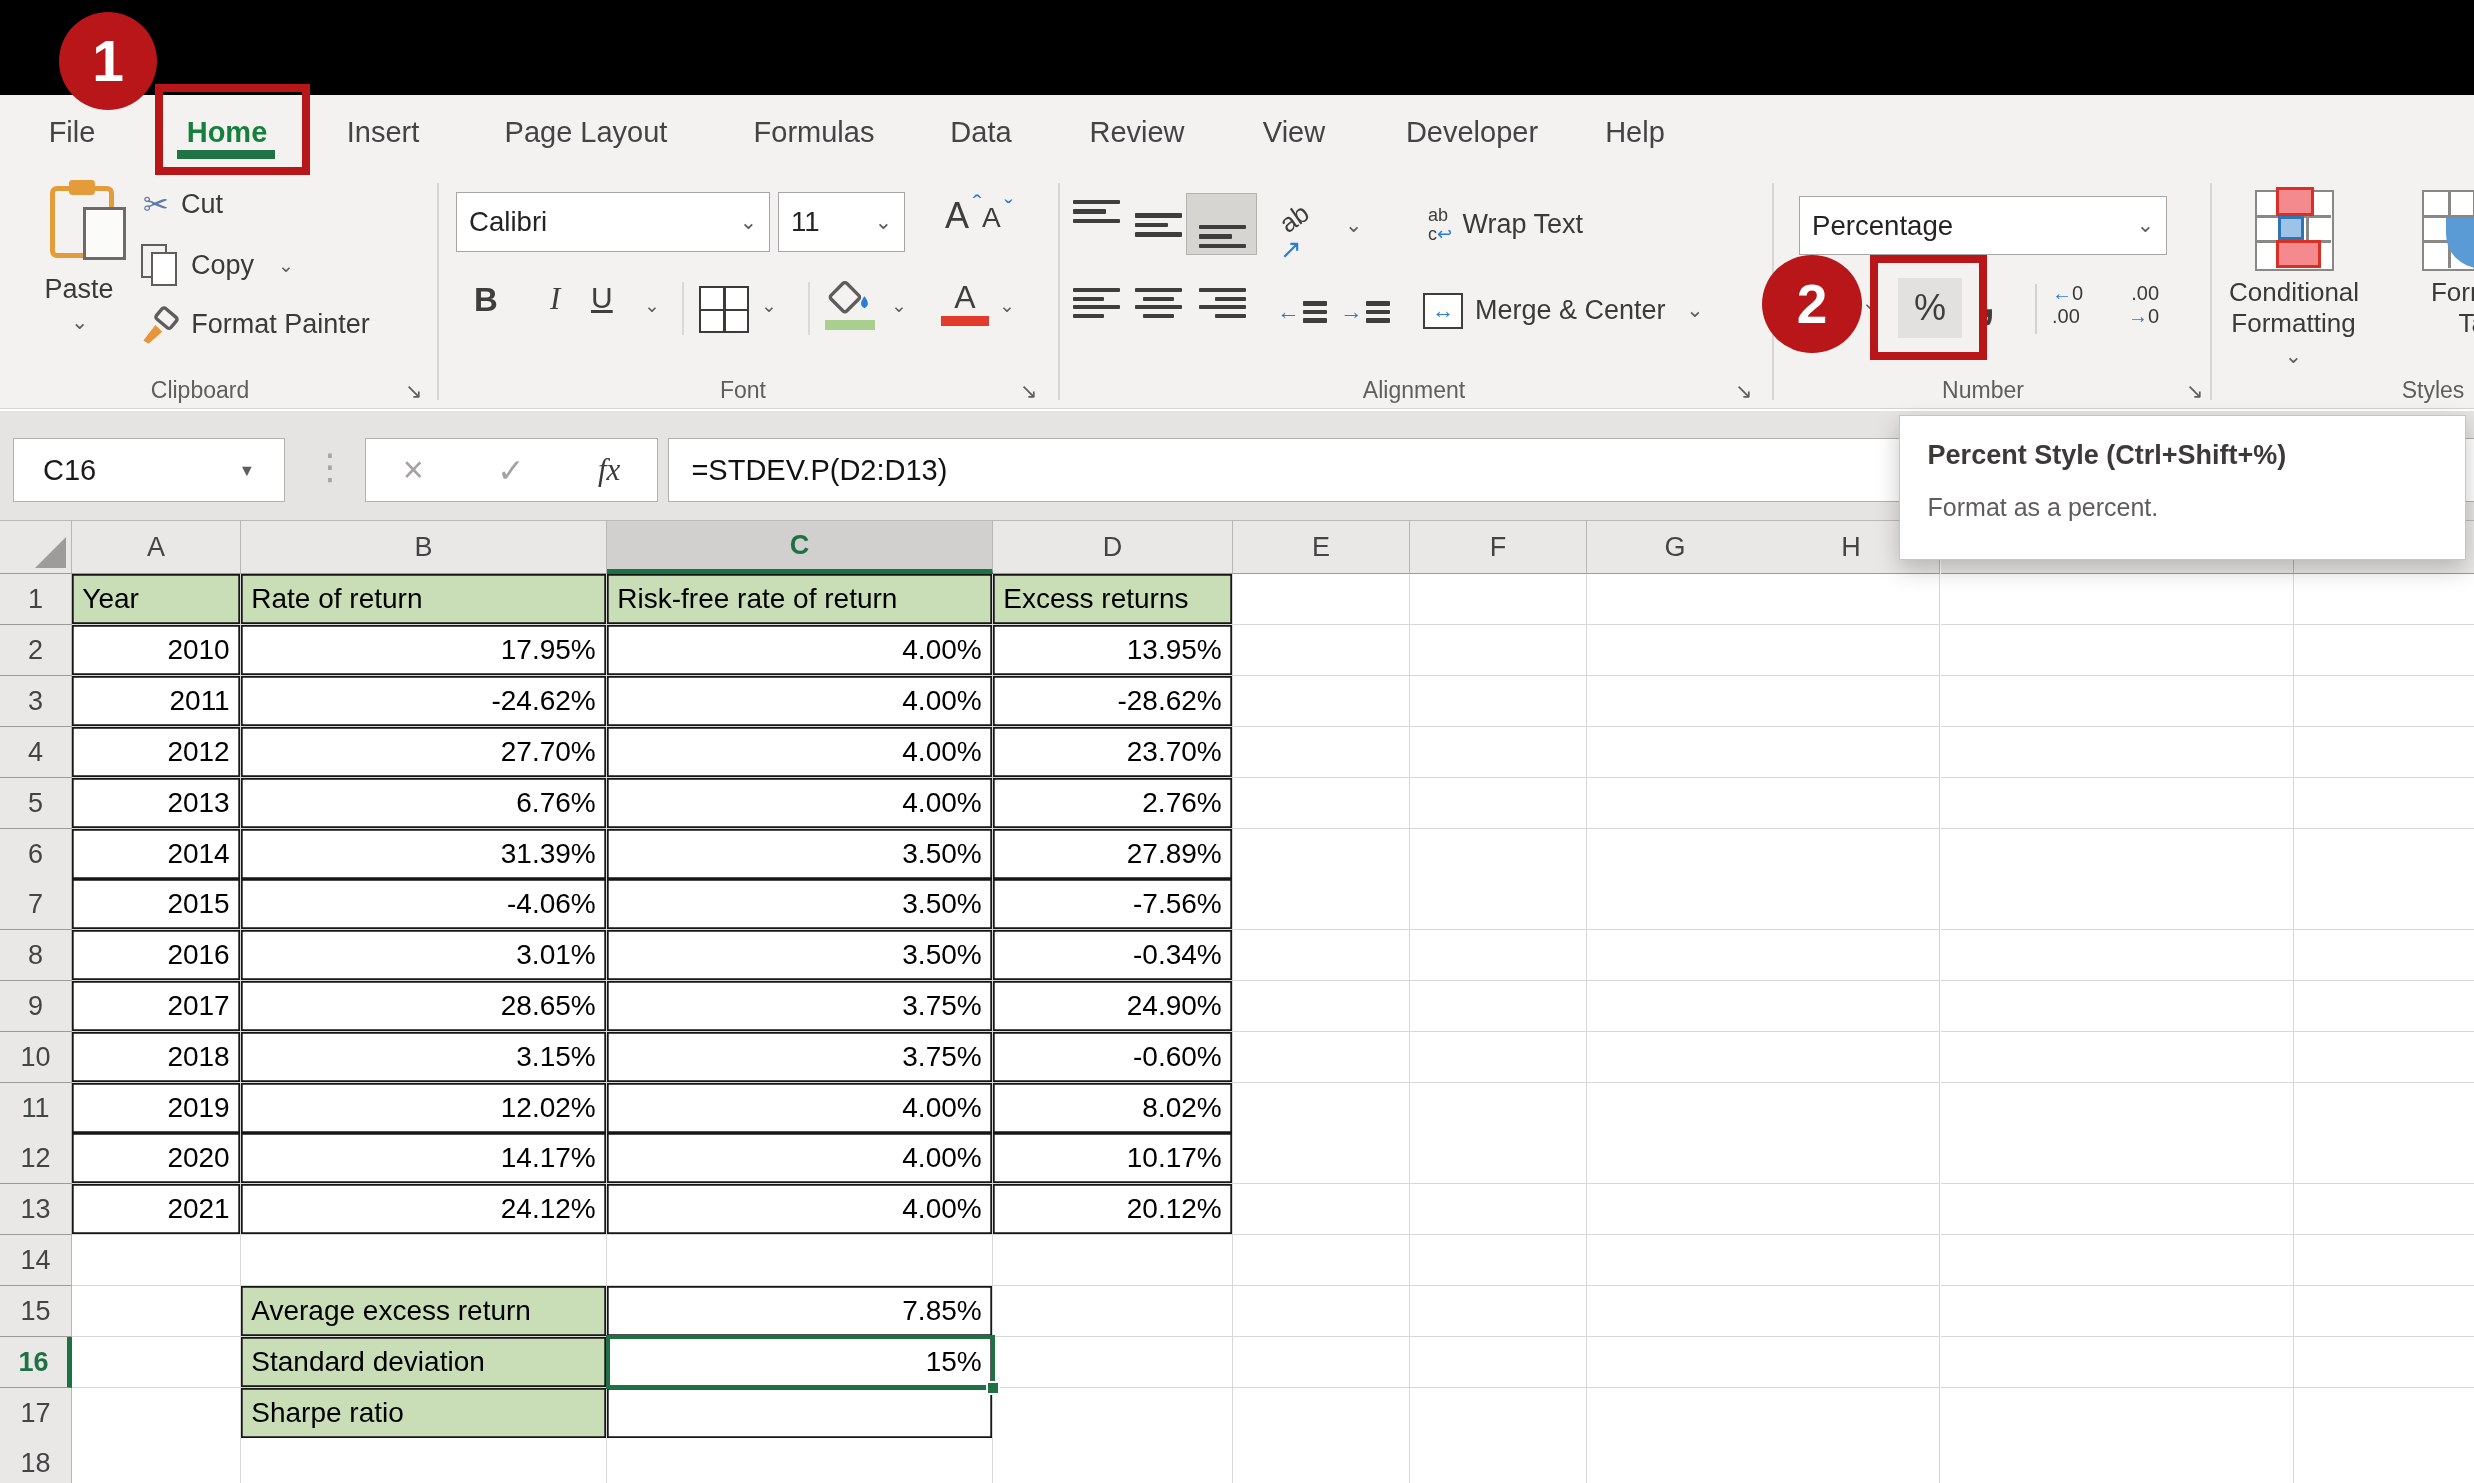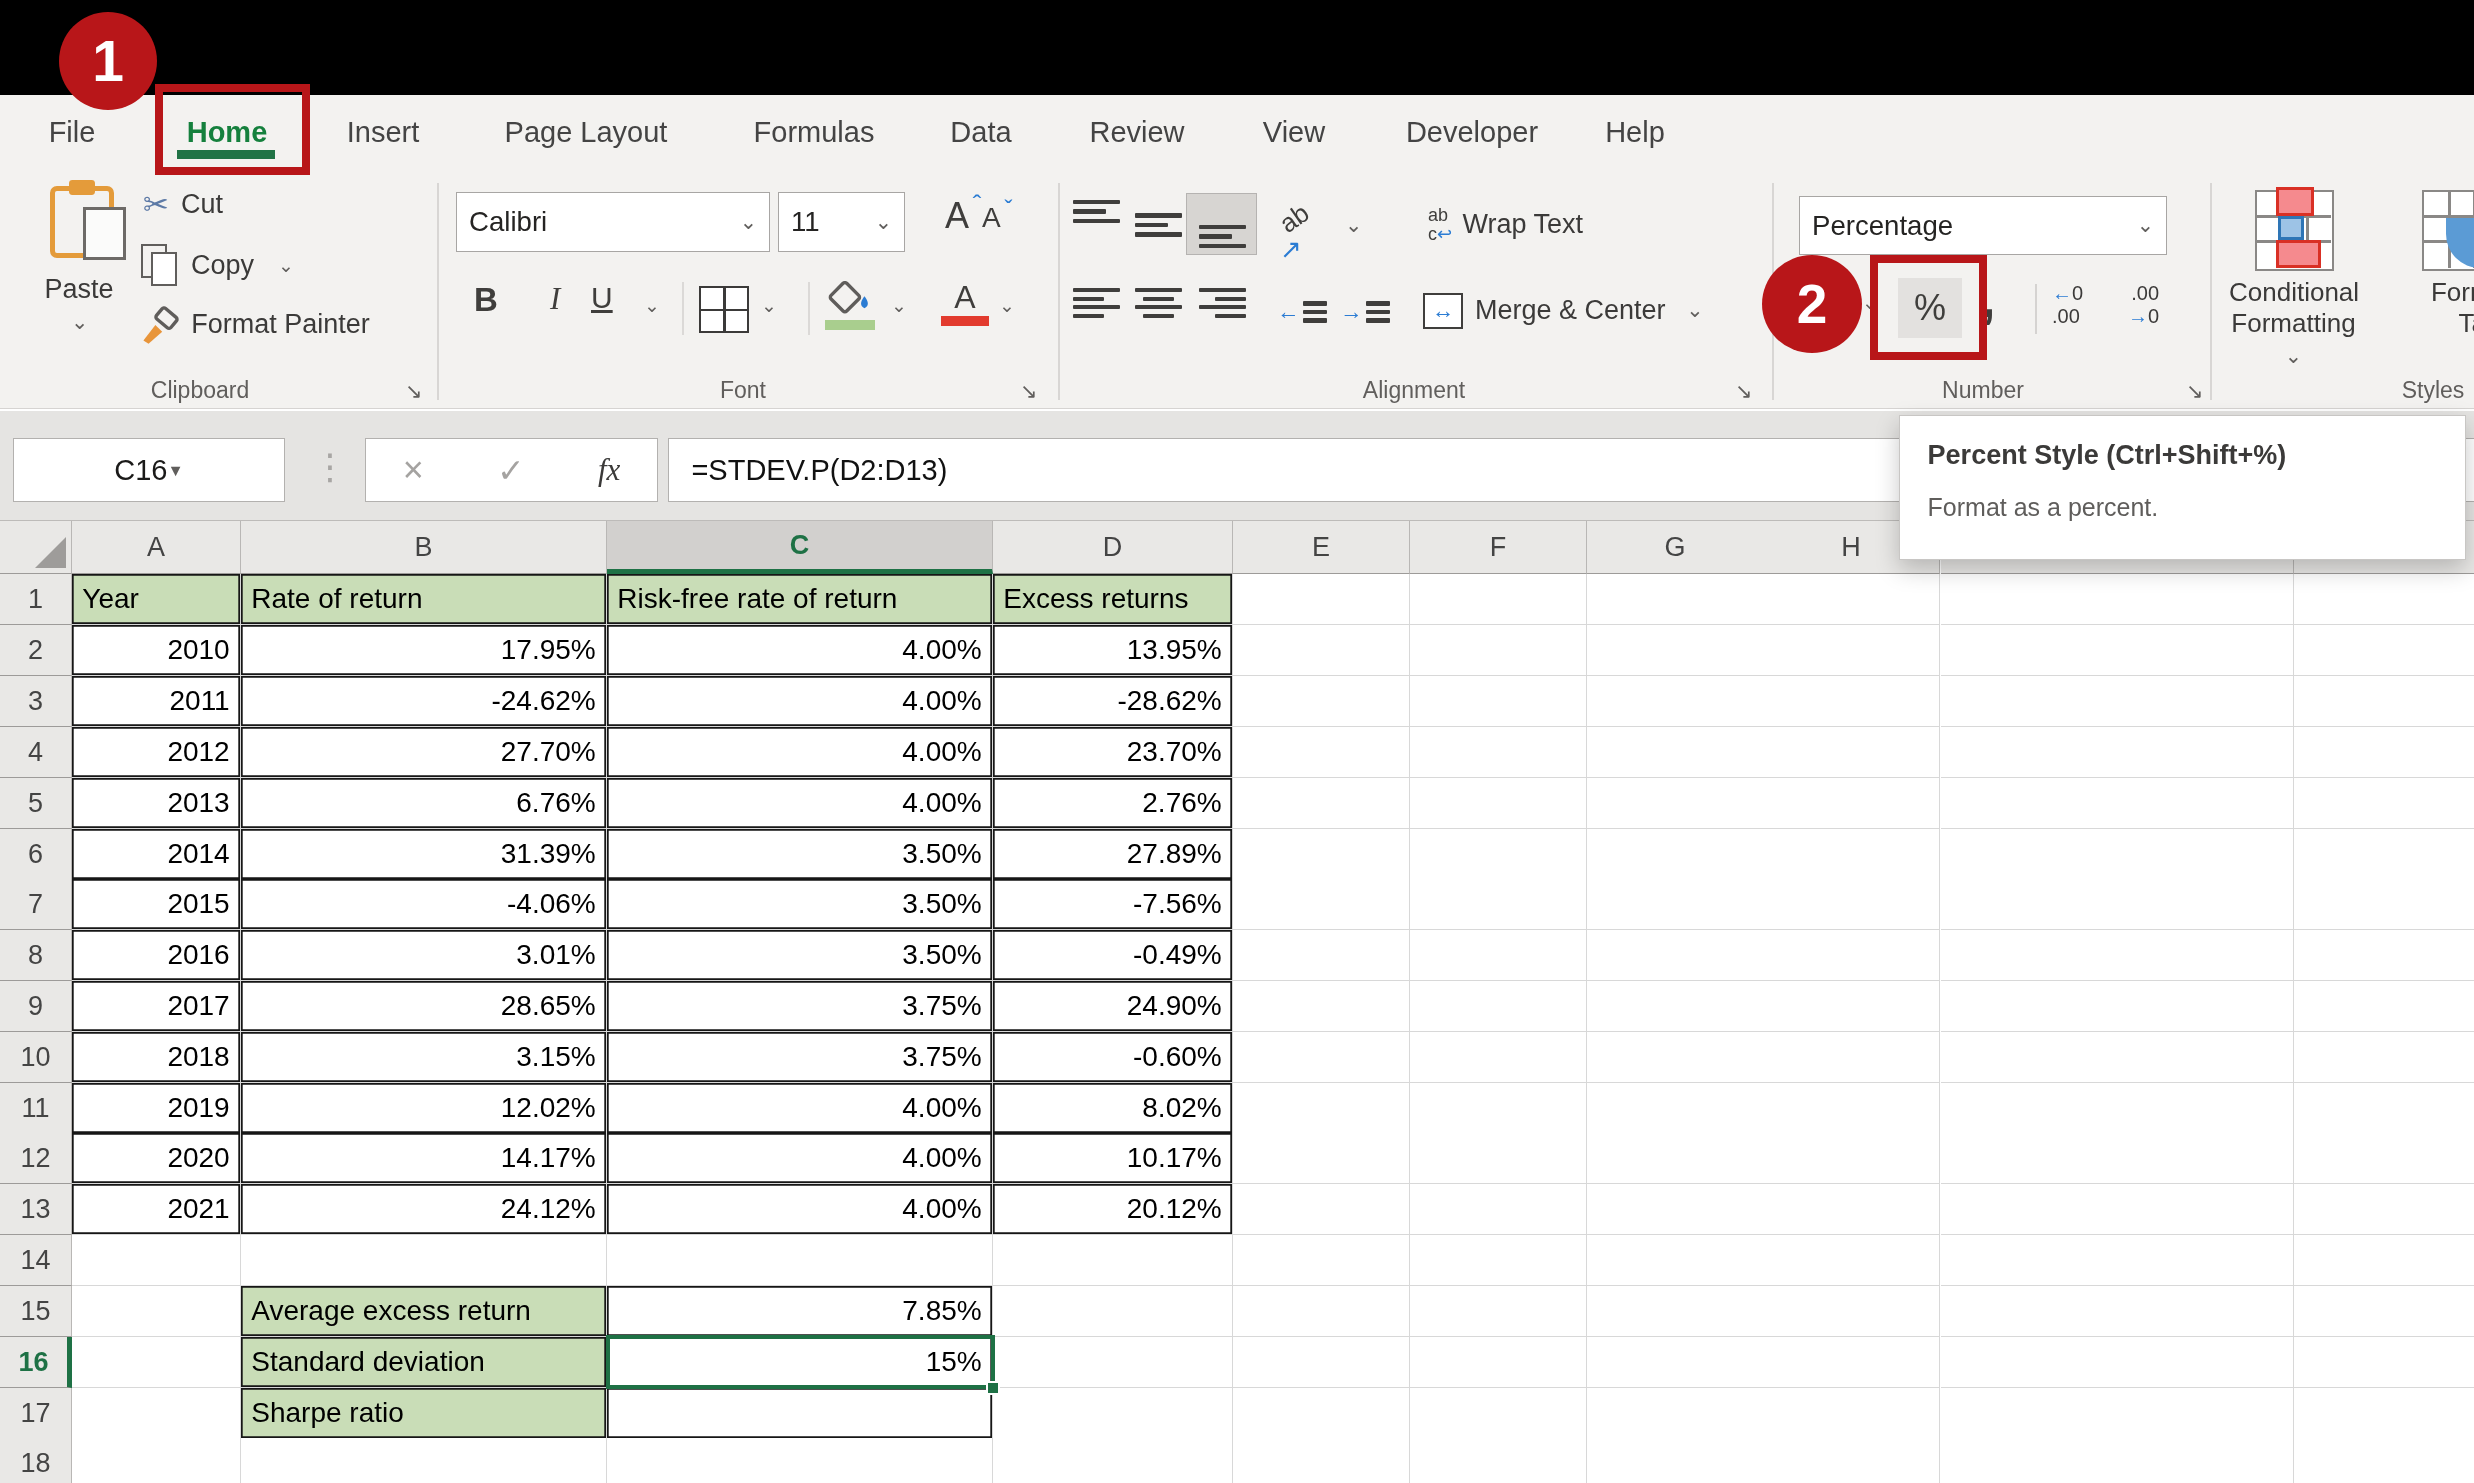--- a/index.html
+++ b/index.html
@@ -267,21 +267,21 @@
   <div class="abs" style="left:0;top:48px;width:74px;height:2.6px;background:#8a8886;"></div>
   <div class="abs" style="left:22.4px;top:26px;width:52px;height:50px;background:#5b9bd5;border-radius:0 0 0 34px;"></div>
 </div>
 <div class="abs" style="left:2412px;top:277px;width:155px;text-align:center;">
   <div style="font-size:26px;color:#3b3a39;">Format as</div>
   <div style="font-size:26px;color:#3b3a39;">Table</div>
 </div>
 <span class="abs group-label" style="left:2433px;">Styles</span>
 
 <div class="abs" style="left:0;top:411px;width:2475px;height:109px;background:#e5e4e2;"></div>
-<div class="abs flexc" style="left:13px;top:438px;width:272px;height:64px;background:#fff;border:1.7px solid #b3b1af;justify-content:center;padding:0 7px;">
+<div class="abs flexc" style="left:13px;top:438px;width:272px;height:64px;background:#fff;border:1.7px solid #b3b1af;justify-content:space-between;padding:0 29px;">
   <span style="font-size:29px;color:#1b1a19;">C16</span>
   <span style="font-size:16.4px;color:#605e5c;">▼</span>
 </div>
 <span class="abs" style="left:312px;top:446px;font-size:36px;color:#a8a6a4;">⋮</span>
 <div class="abs flexc" style="left:365px;top:438px;width:293px;height:64px;background:#fff;border:1.7px solid #b3b1af;justify-content:space-around;">
   <span style="font-size:36px;color:#a5a3a1;">×</span>
   <span style="font-size:33px;color:#a5a3a1;">✓</span>
   <span style="font-size:31px;color:#3b3a39;font-style:italic;font-family:'Liberation Serif',serif;">fx</span>
 </div>
 <div class="abs flexc" style="left:668px;top:438px;width:1807px;height:64px;background:#fff;border:1.7px solid #b3b1af;padding:0 22.4px;">
@@ -392,21 +392,21 @@
     <div class="cell" style="position: absolute; left: 1587px; top: 358px; width: 177px; height: 51px;"></div>
     <div class="cell" style="position: absolute; left: 1763px; top: 358px; width: 177px; height: 51px;"></div>
     <div class="cell" style="position: absolute; left: 1941px; top: 358px; width: 177px; height: 51px;"></div>
     <div class="cell" style="position: absolute; left: 2117px; top: 358px; width: 177px; height: 51px;"></div>
     <div class="cell" style="position: absolute; left: 2294px; top: 358px; width: 177px; height: 51px;"></div>
     <div class="cell" style="position: absolute; left: 2470px; top: 358px; width: 177px; height: 51px;"></div>
     <div class="hcell" style="position: absolute; left: 0px; top: 409px; width: 72px; height: 51px;">8</div>
     <div class="cell tbord num" style="position: absolute; left: 72px; top: 409px; width: 169px; height: 51px;">2016</div>
     <div class="cell tbord num" style="position: absolute; left: 241px; top: 409px; width: 366px; height: 51px;">3.01%</div>
     <div class="cell tbord num" style="position: absolute; left: 607px; top: 409px; width: 386px; height: 51px;">3.50%</div>
-    <div class="cell tbord num" style="position: absolute; left: 993px; top: 409px; width: 240px; height: 51px;">-0.49%</div>
+    <div class="cell tbord num" style="position: absolute; left: 993px; top: 409px; width: 240px; height: 51px;">-0.34%</div>
     <div class="cell" style="position: absolute; left: 1233px; top: 409px; width: 177px; height: 51px;"></div>
     <div class="cell" style="position: absolute; left: 1410px; top: 409px; width: 177px; height: 51px;"></div>
     <div class="cell" style="position: absolute; left: 1587px; top: 409px; width: 177px; height: 51px;"></div>
     <div class="cell" style="position: absolute; left: 1763px; top: 409px; width: 177px; height: 51px;"></div>
     <div class="cell" style="position: absolute; left: 1941px; top: 409px; width: 177px; height: 51px;"></div>
     <div class="cell" style="position: absolute; left: 2117px; top: 409px; width: 177px; height: 51px;"></div>
     <div class="cell" style="position: absolute; left: 2294px; top: 409px; width: 177px; height: 51px;"></div>
     <div class="cell" style="position: absolute; left: 2470px; top: 409px; width: 177px; height: 51px;"></div>
     <div class="hcell" style="position: absolute; left: 0px; top: 460px; width: 72px; height: 51px;">9</div>
     <div class="cell tbord num" style="position: absolute; left: 72px; top: 460px; width: 169px; height: 51px;">2017</div>

